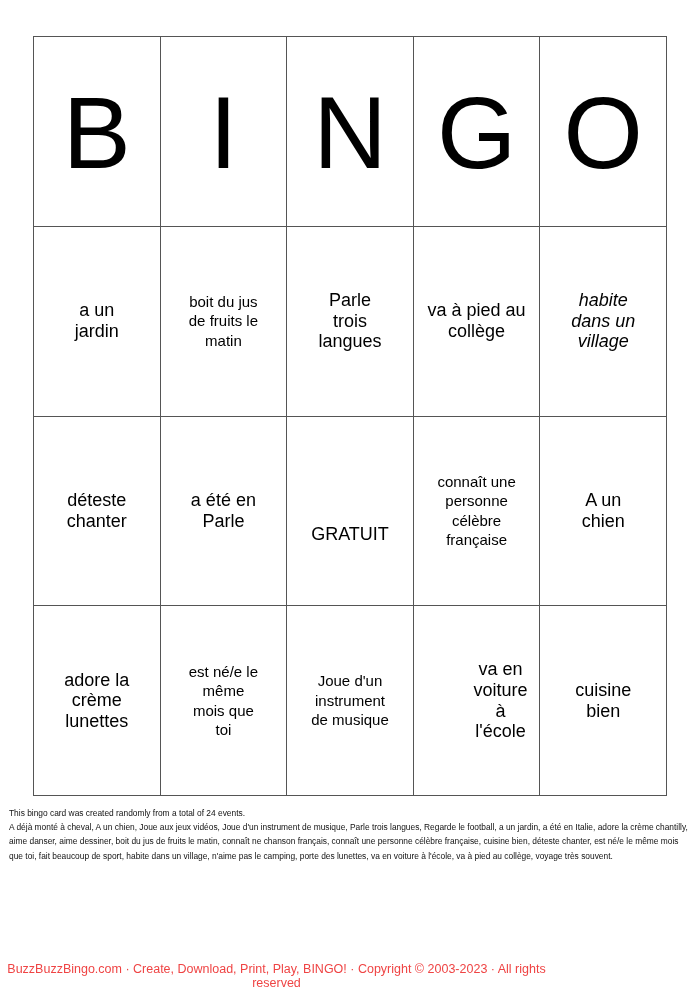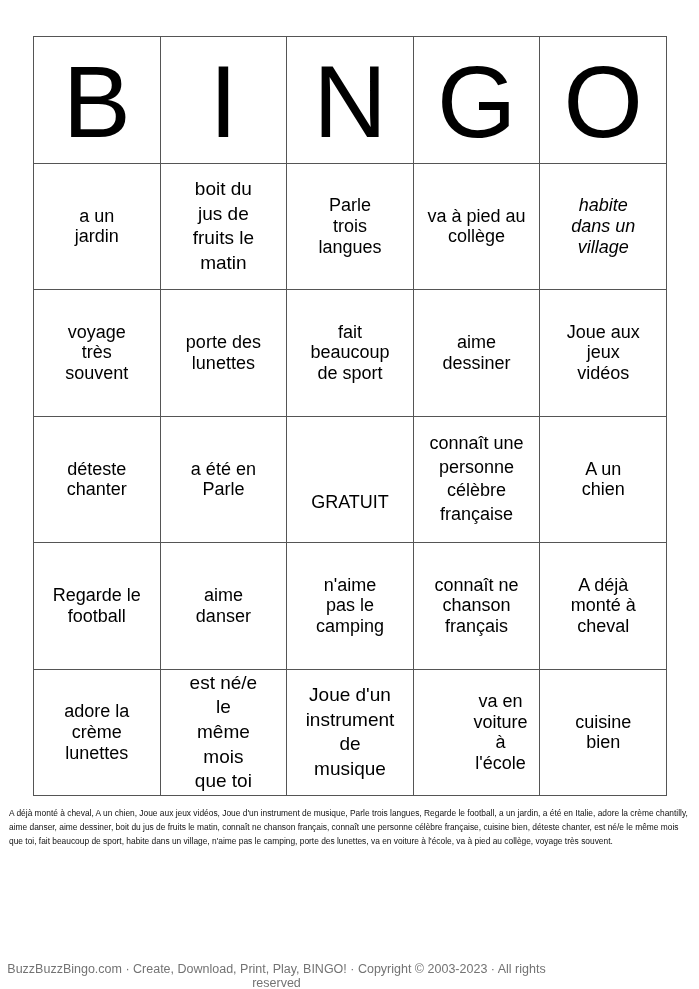--- a/index.html
+++ b/index.html
@@ -1,25 +1,25 @@
 <!DOCTYPE html>
 <html><head>
 <meta charset="utf-8">
 <style>
   html, body { margin:0; padding:0; background:#ffffff; }
   body { width:699px; height:989px; position:relative; overflow:hidden; font-family:"Liberation Sans", sans-serif; color:#000; }
   .card { position:absolute; left:33px; top:36px; width:633px; height:760px; border-collapse:collapse; table-layout:fixed; }
   .card td { border:1px solid #555; width:126.6px; height:125.6px; text-align:center; vertical-align:middle; padding:0 8px; box-sizing:border-box; line-height:1.15; }
   .card td.hdr { font-size:102px; line-height:1; padding-top:4px; }
   .card td.lg { font-size:18px; }
-  .card td.md { font-size:19px; line-height:1.3; }
-  .card td.sm { font-size:18px; line-height:1.3; }
+  .card td.md { font-size:15px; line-height:1.3; }
+  .card td.sm { font-size:15px; line-height:1.3; }
   .card td span.t { display:inline-block; }
   .info { position:absolute; left:9px; top:806px; width:684px; font-size:8.4px; line-height:14.2px; color:#111; }
-  .footer { position:absolute; left:0; top:962px; width:553px; text-align:center; font-size:12.5px; color:#737373; }
+  .footer { position:absolute; left:0; top:962px; width:553px; text-align:center; font-size:12.5px; color:#ef4444; }
 </style>
 </head>
 <body>
 
 <table class="card">
   <tbody id="card-body">
     <tr>
       <td class="hdr">B</td>
       <td class="hdr">I</td>
       <td class="hdr">N</td>
@@ -27,47 +27,34 @@
       <td class="hdr">O</td>
     </tr>
   <tr>
         <td class="lg"><span class="t" style="max-width: 70px;">a un jardin</span></td>
         <td class="md"><span class="t" style="max-width: 70px;">boit du jus de fruits le matin</span></td>
         <td class="lg"><span class="t" style="max-width: 70px;">Parle trois langues</span></td>
         <td class="lg"><span class="t" style="max-width: 100px;">va à pied au collège</span></td>
         <td class="lg"><span class="t" style="max-width: 80px; font-style: italic;">habite dans un village</span></td>
       </tr>
       <tr>
-        <td class="lg"><span class="t" style="max-width: 80px;">voyage très souvent</span></td>
-        <td class="lg"><span class="t" style="max-width: 80px;">porte des lunettes</span></td>
-        <td class="lg"><span class="t" style="max-width: 90px;">fait beaucoup de sport</span></td>
-        <td class="lg"><span class="t" style="max-width: 90px;">aime dessiner</span></td>
-        <td class="lg"><span class="t" style="max-width: 85px;">Joue aux jeux vidéos</span></td>
-      </tr>
-      <tr>
         <td class="lg"><span class="t" style="max-width: 80px;">déteste chanter</span></td>
         <td class="lg"><span class="t" style="max-width: 80px;">a été en Parle</span></td>
         <td class="lg"><span class="t" style="max-width: 100px; margin-top: 47px;">GRATUIT</span></td>
         <td class="sm"><span class="t" style="max-width: 100px;">connaît une personne célèbre française</span></td>
         <td class="lg"><span class="t" style="max-width: 60px;">A un chien</span></td>
-      </tr>
-      <tr>
-        <td class="lg"><span class="t" style="max-width: 95px;">Regarde le football</span></td>
-        <td class="lg"><span class="t" style="max-width: 70px;">aime danser</span></td>
-        <td class="lg"><span class="t" style="max-width: 80px;">n'aime pas le camping</span></td>
-        <td class="lg"><span class="t" style="max-width: 100px;">connaît ne chanson français</span></td>
-        <td class="lg"><span class="t" style="max-width: 75px;">A déjà monté à cheval</span></td>
       </tr>
       <tr>
         <td class="lg"><span class="t" style="max-width: 80px;">adore la crème lunettes</span></td>
         <td class="md"><span class="t" style="max-width: 70px;">est né/e le même mois que toi</span></td>
         <td class="md"><span class="t" style="max-width: 90px;">Joue d'un instrument de musique</span></td>
         <td class="lg"><span class="t" style="max-width: 80px; margin-left: 48px;">va en voiture à l'école</span></td>
         <td class="lg"><span class="t" style="max-width: 70px;">cuisine bien</span></td>
       </tr>
     </tbody>
 </table>
 
 <div class="info">
+  <div>This bingo card was created randomly from a total of 24 events.</div>
   <div>A déjà monté à cheval, A un chien, Joue aux jeux vidéos, Joue d'un instrument de musique, Parle trois langues, Regarde le football, a un jardin, a été en Italie, adore la crème chantilly, aime danser, aime dessiner, boit du jus de fruits le matin, connaît ne chanson français, connaît une personne célèbre française, cuisine bien, déteste chanter, est né/e le même mois que toi, fait beaucoup de sport, habite dans un village, n'aime pas le camping, porte des lunettes, va en voiture à l'école, va à pied au collège, voyage très souvent.</div>
 </div>
 
 <div class="footer">BuzzBuzzBingo.com · Create, Download, Print, Play, BINGO! · Copyright © 2003-2023 · All rights reserved</div>
 
 </body></html>

